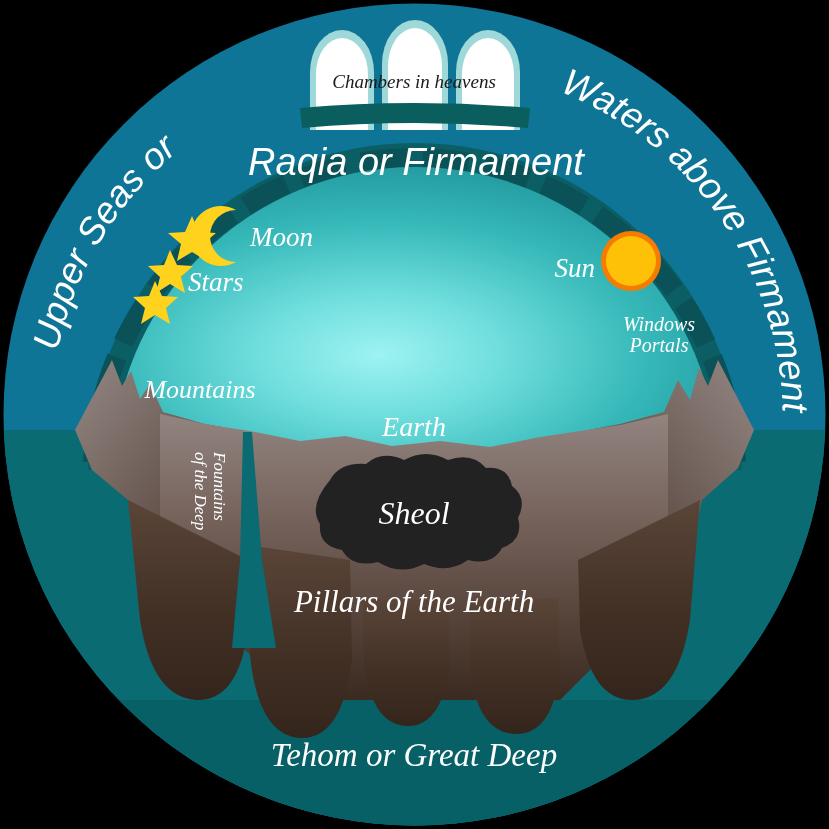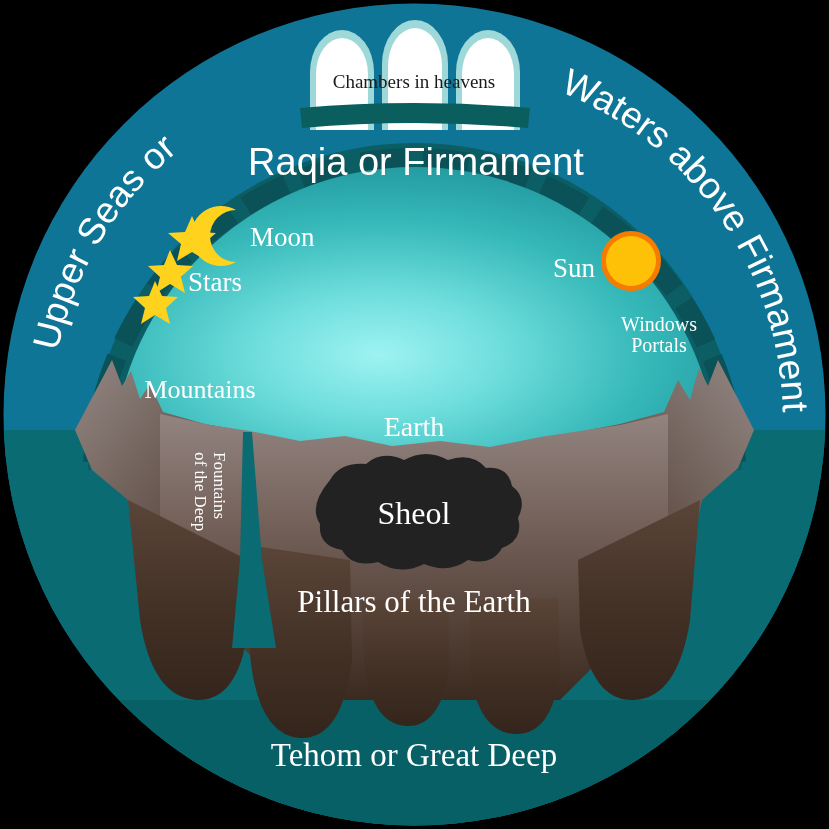--- a/index.html
+++ b/index.html
@@ -1,18 +1,18 @@
 <!DOCTYPE html>
 <html><head>
 <meta charset="utf-8">
 <style>
   html,body{margin:0;padding:0;background:#000;}
   body{width:829px;height:829px;overflow:hidden;
        font-family:"Liberation Serif",serif;}
-  #stage{position:relative;width:681px;height:829px;background:#b91c1c;}
+  #stage{position:relative;width:681px;height:829px;background:#b91c1c;font-style:italic;}
   svg{display:block;}
   .lbl{fill:#ffffff;}
   .serif{font-family:"Liberation Serif",serif;}
   .sans{font-family:"Liberation Sans",sans-serif;}
   .dark{fill:#1a1a1a;}
 </style>
 </head>
 <body>
 
 <div id="stage">

